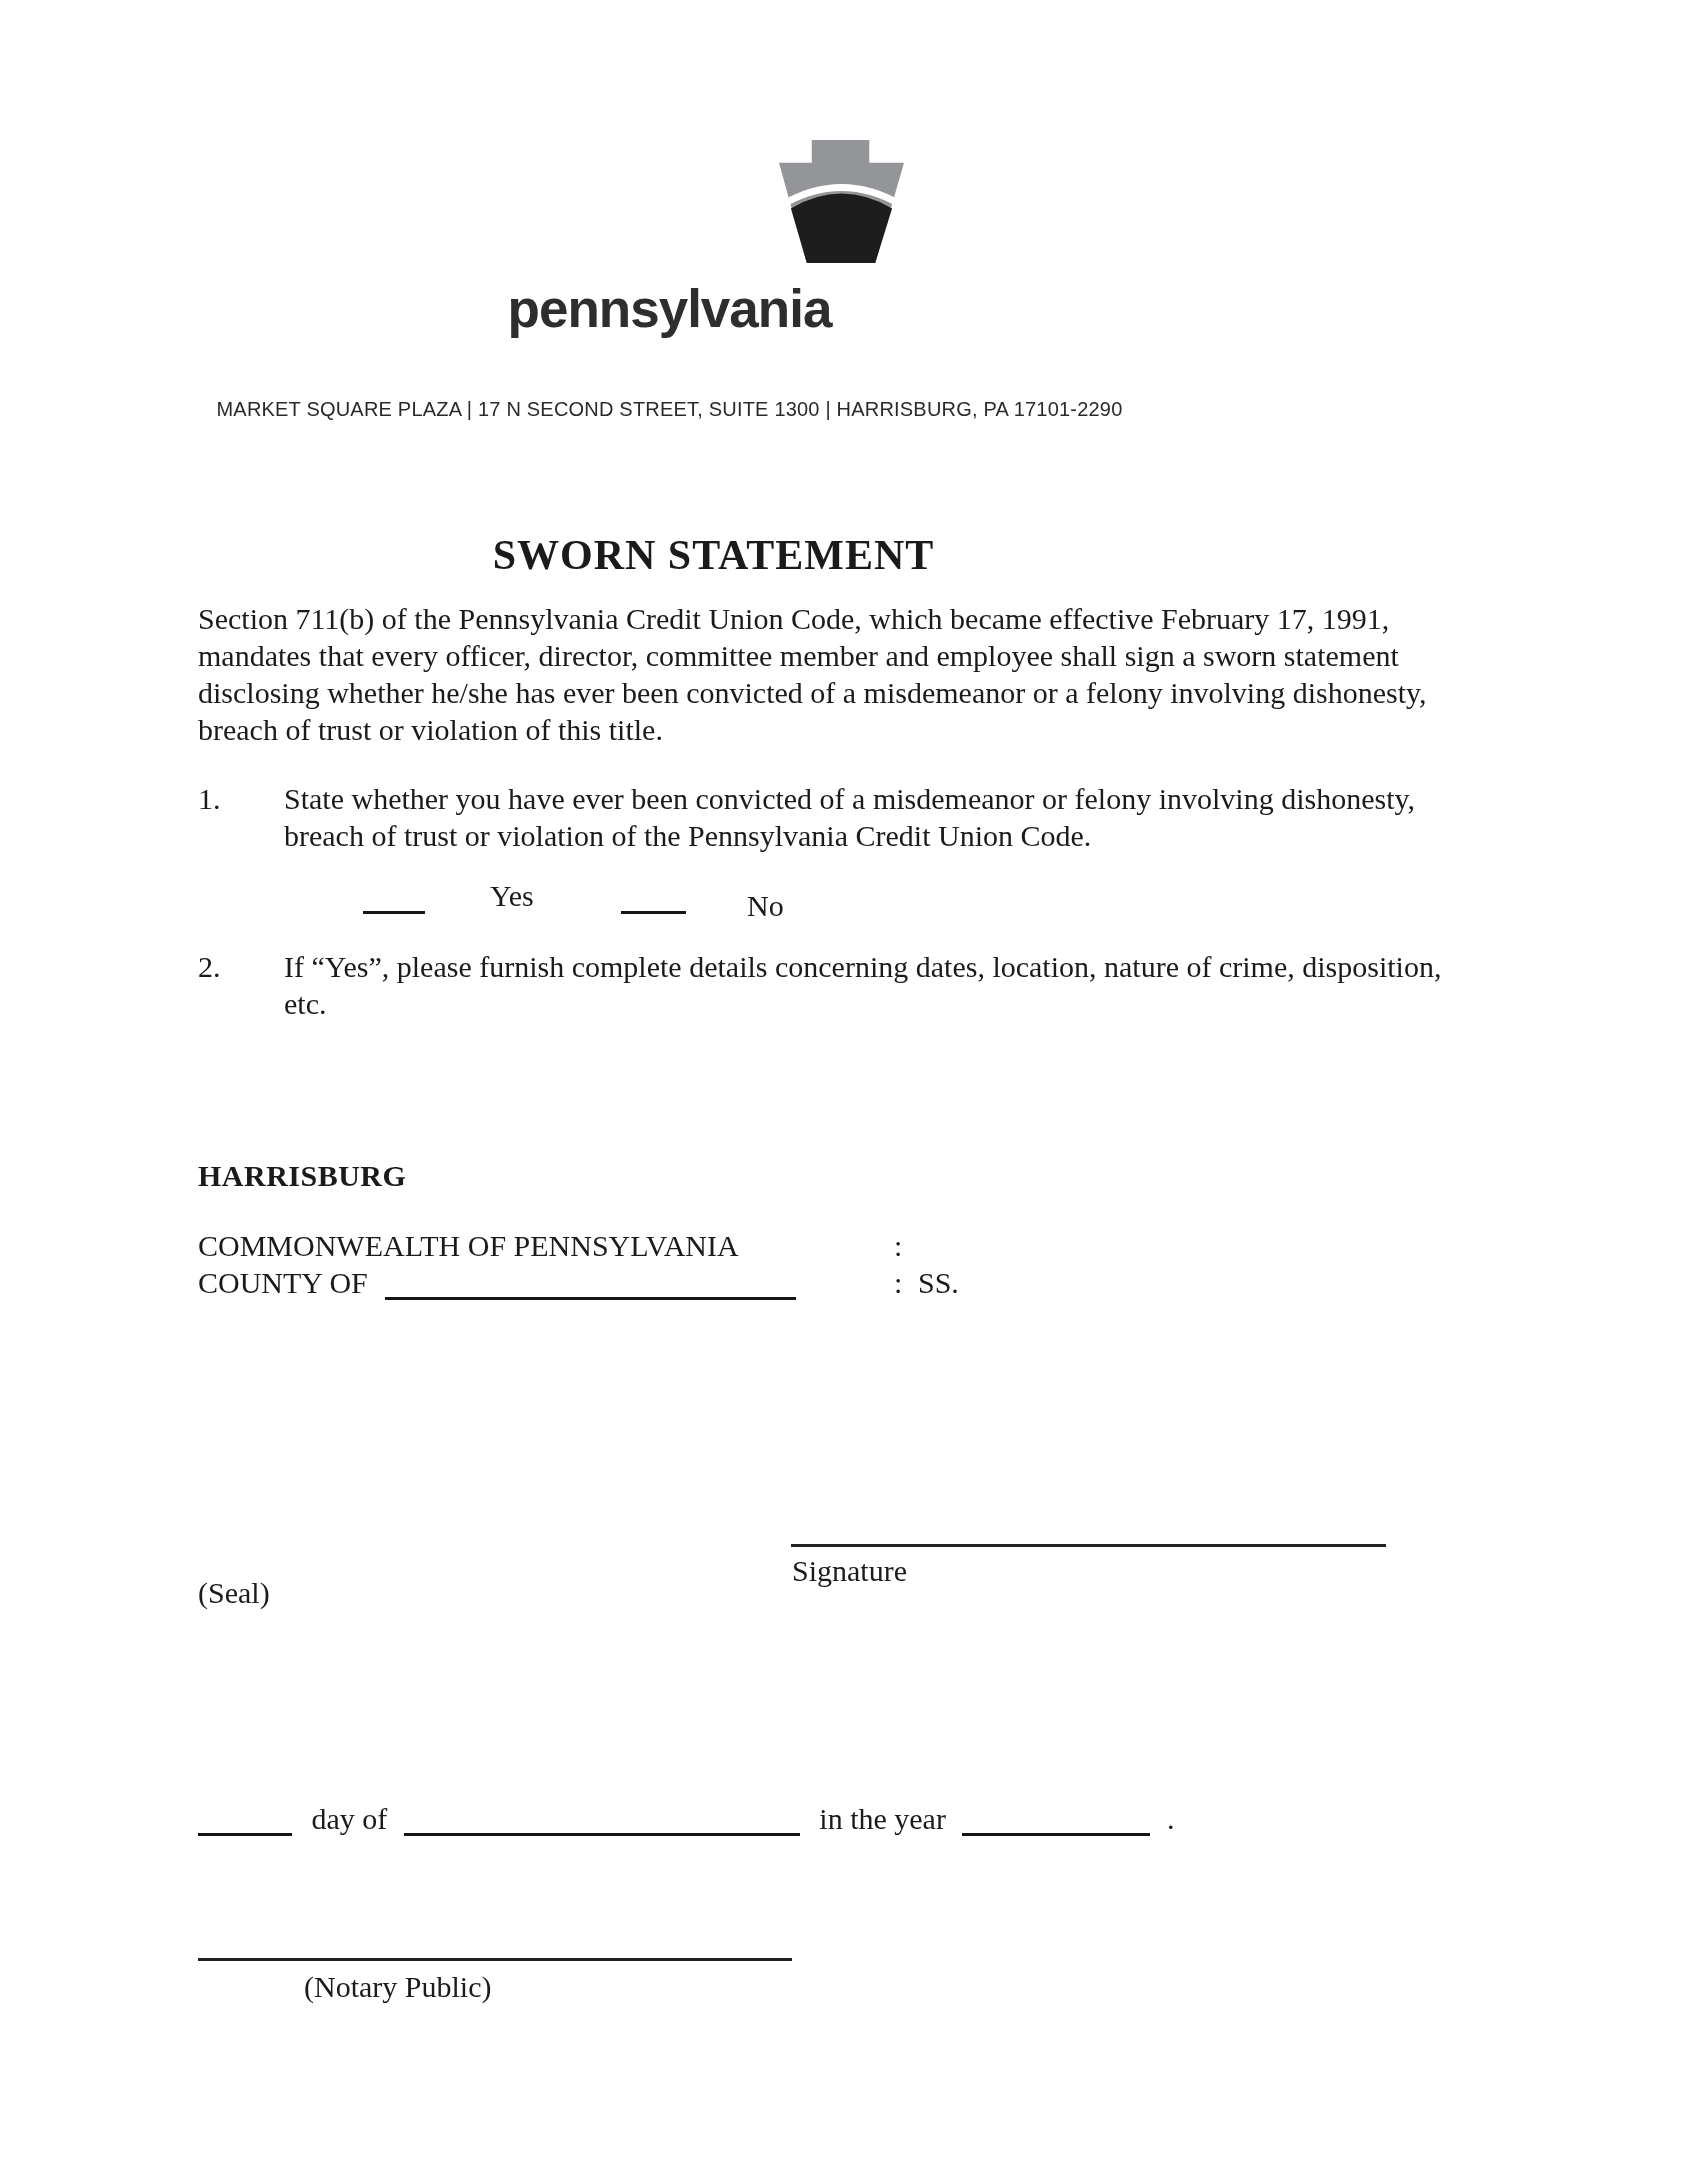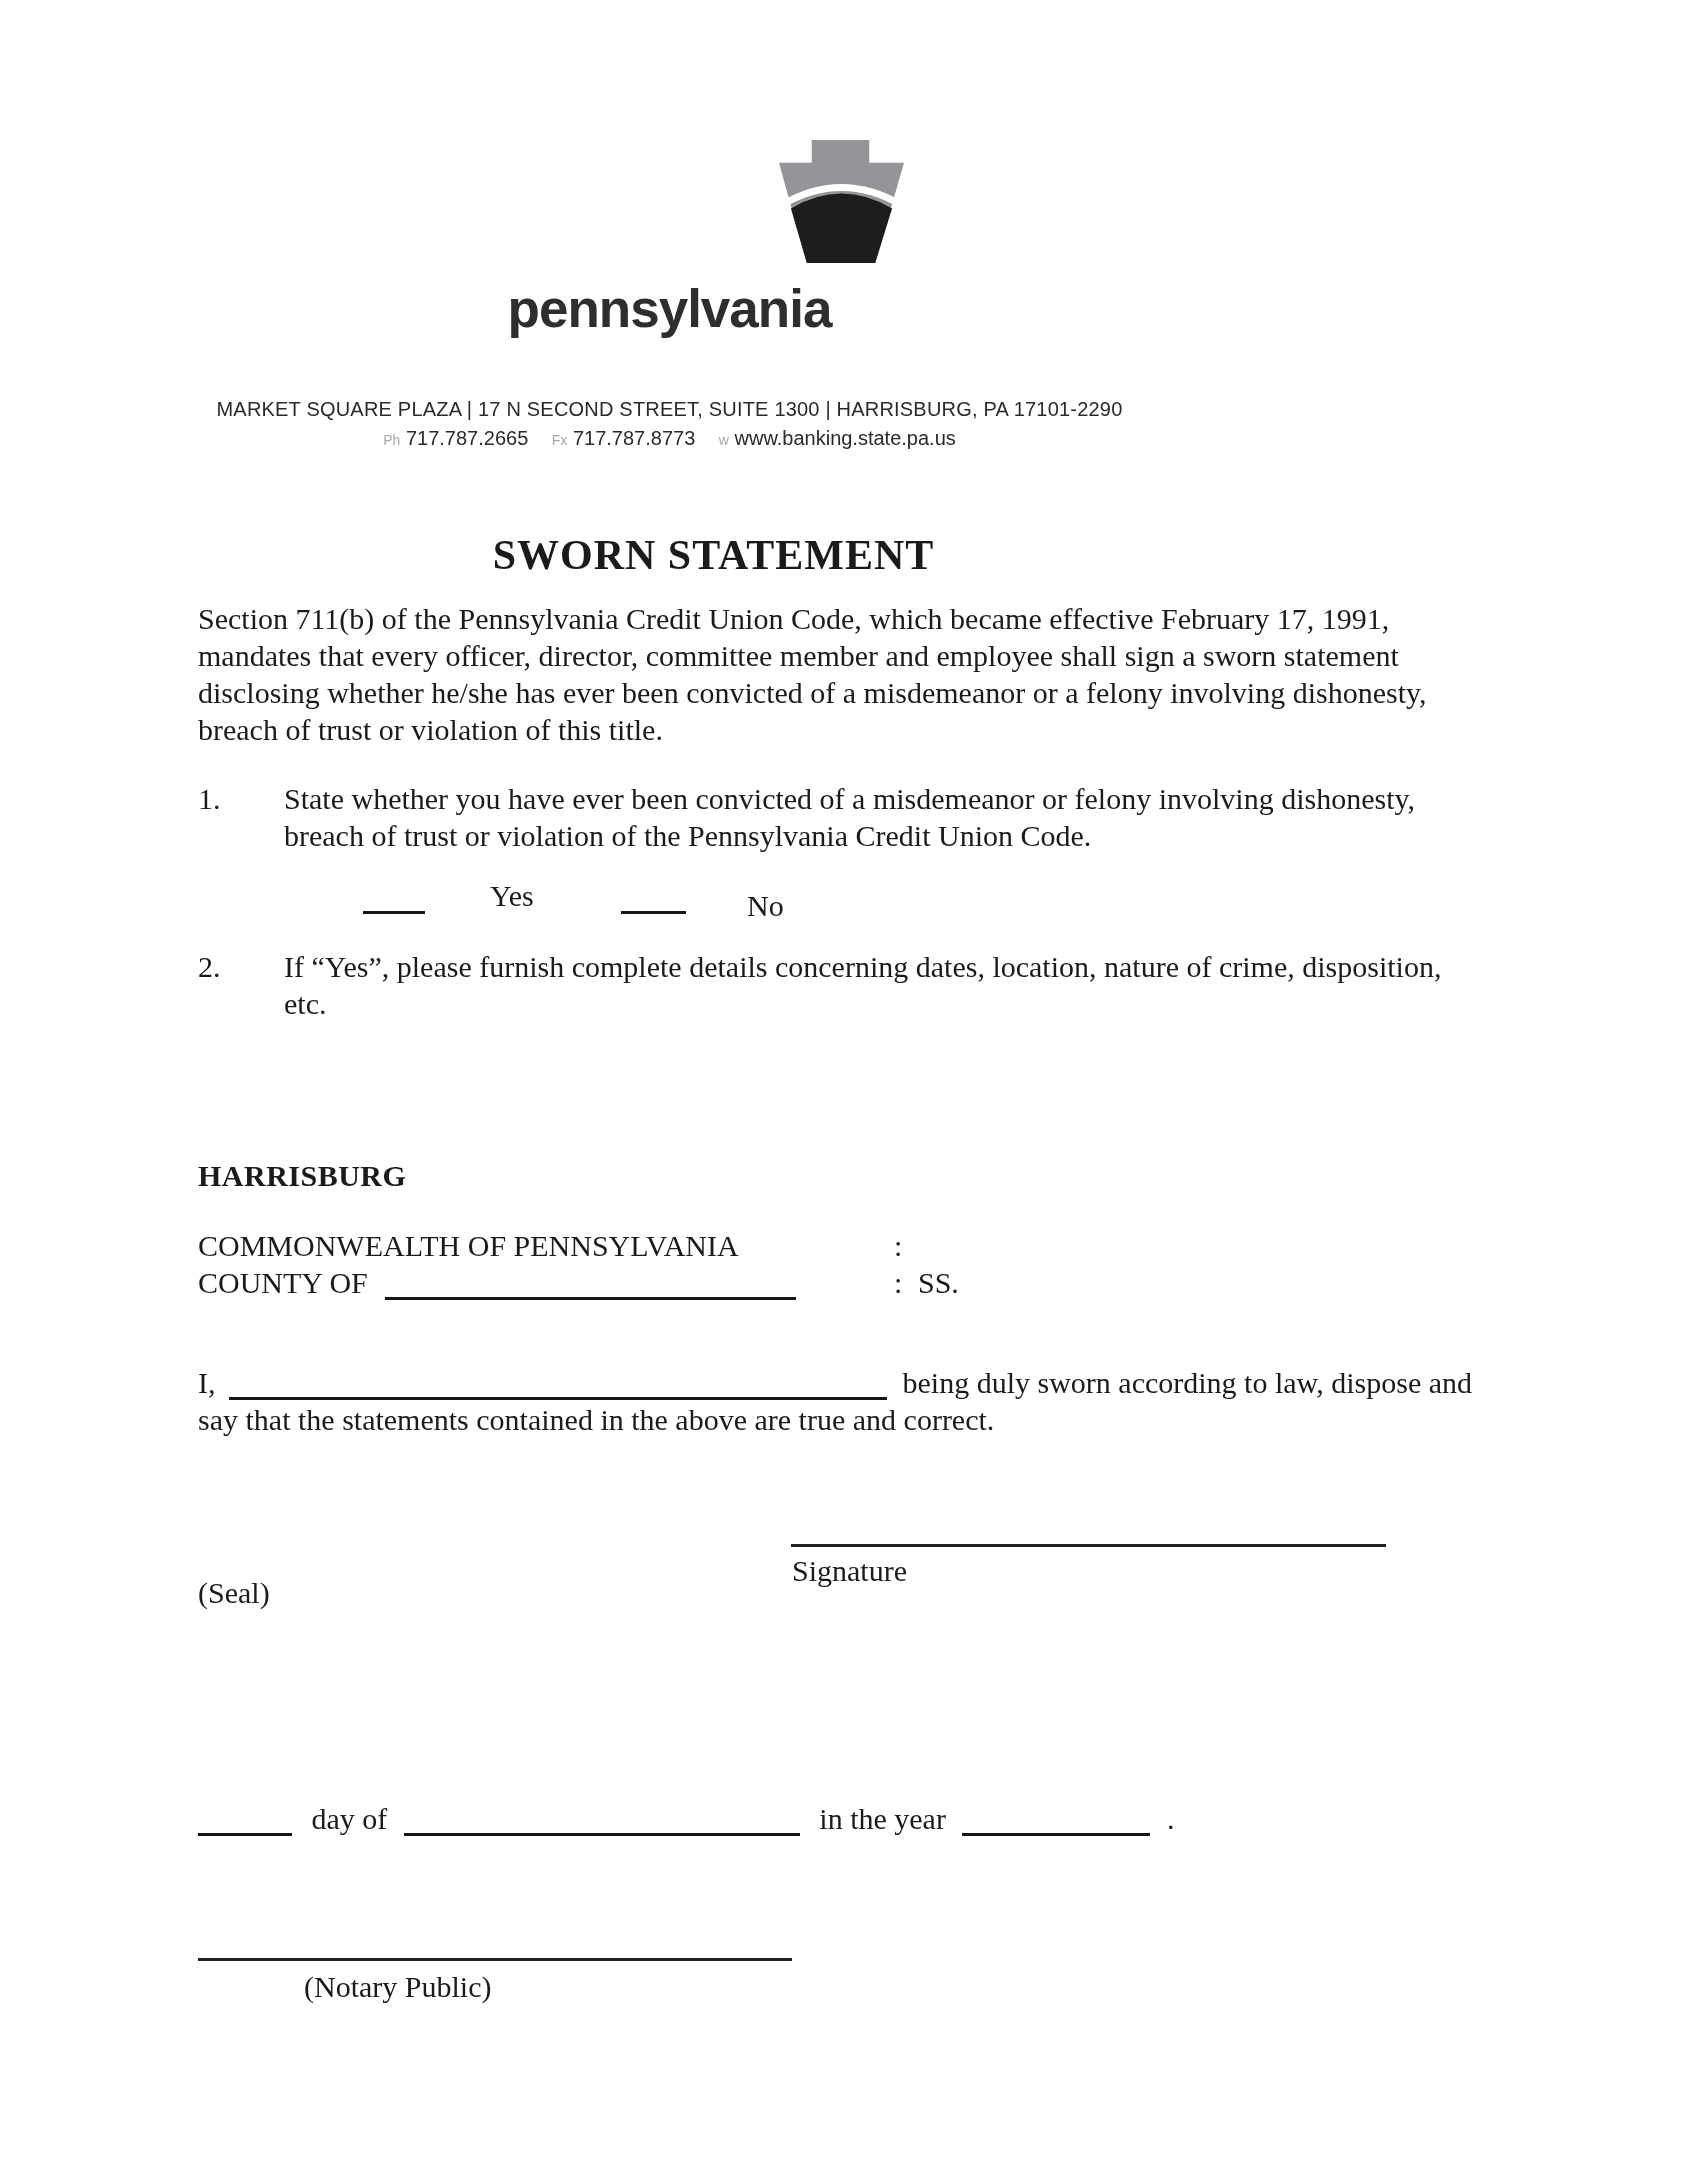--- a/index.html
+++ b/index.html
@@ -57,25 +57,20 @@
       <path d="M33,0 H91 V23 H126 L97,124 H28 L0,23 H33 Z" fill="#939598"></path>
       <path d="M2,66 Q63,30 124,66" fill="none" stroke="#ffffff" stroke-width="7"></path>
       <path d="M12,69 Q63,39 114,69 L97,124 L28,124 Z" fill="#1d1d1d"></path>
     </svg>
   </div>
 
   <div class="abs center wordmark" style="top:278px;">pennsylvania</div>
 
   <div class="abs center addr" style="top:398px;">MARKET SQUARE PLAZA | 17 N SECOND STREET, SUITE 1300 | HARRISBURG, PA 17101-2290</div>
 
-  <div class="abs center contact" style="top:427px;">
-    <span class="seg"><span class="lbl">Ph</span> <span>717.787.2665</span></span>
-    <span class="seg"><span class="lbl">Fx</span> <span>717.787.8773</span></span>
-    <span class="seg"><span class="lbl">w</span> <span>www.banking.state.pa.us</span></span>
-  </div>
 
   <div class="abs center title" style="top:531px;">SWORN STATEMENT</div>
 
   <div class="abs doc" style="left:198px;top:600px;width:1282px;">Section 711(b) of the Pennsylvania Credit Union Code, which became effective February 17, 1991, mandates that every officer, director, committee member and employee shall sign a sworn statement disclosing whether he/she has ever been convicted of a misdemeanor or a felony involving dishonesty, breach of trust or violation of this title.</div>
 
   <div class="abs doc" style="left:198px;top:780px;width:1282px;">
     <span class="item-num">1.</span>
     <div class="item-text">State whether you have ever been convicted of a misdemeanor or felony involving dishonesty, breach of trust or violation of the Pennsylvania Credit Union Code.</div>
   </div>
 
@@ -99,25 +94,20 @@
       <span class="colon-col" style="left:696px;">:</span>
     </div>
     <div style="position:relative;">
       <span>COUNTY OF</span>
       <span class="blank" style="width:411px;margin-left:10px;"></span>
       <span class="colon-col" style="left:696px;">:</span>
       <span class="colon-col" style="left:720px;">SS.</span>
     </div>
   </div>
 
-  <div class="abs doc" style="left:198px;top:1364px;width:1282px;">
-    <span>I,</span>
-    <span class="blank" style="width:658px;margin-left:6px;margin-right:8px;"></span>
-    <span>being duly sworn according to law, dispose and say that the statements contained in the above are true and correct.</span>
-  </div>
 
   <div class="abs rule" style="left:791px;top:1544px;width:595px;"></div>
   <div class="abs doc" style="left:792px;top:1552px;">Signature</div>
 
   <div class="abs doc" style="left:198px;top:1574px;">(Seal)</div>
 
 
   <div class="abs doc" style="left:198px;top:1800px;width:1282px;">
     <span class="blank" style="width:94px;"></span>
     <span style="margin-left:12px;">day of</span>

